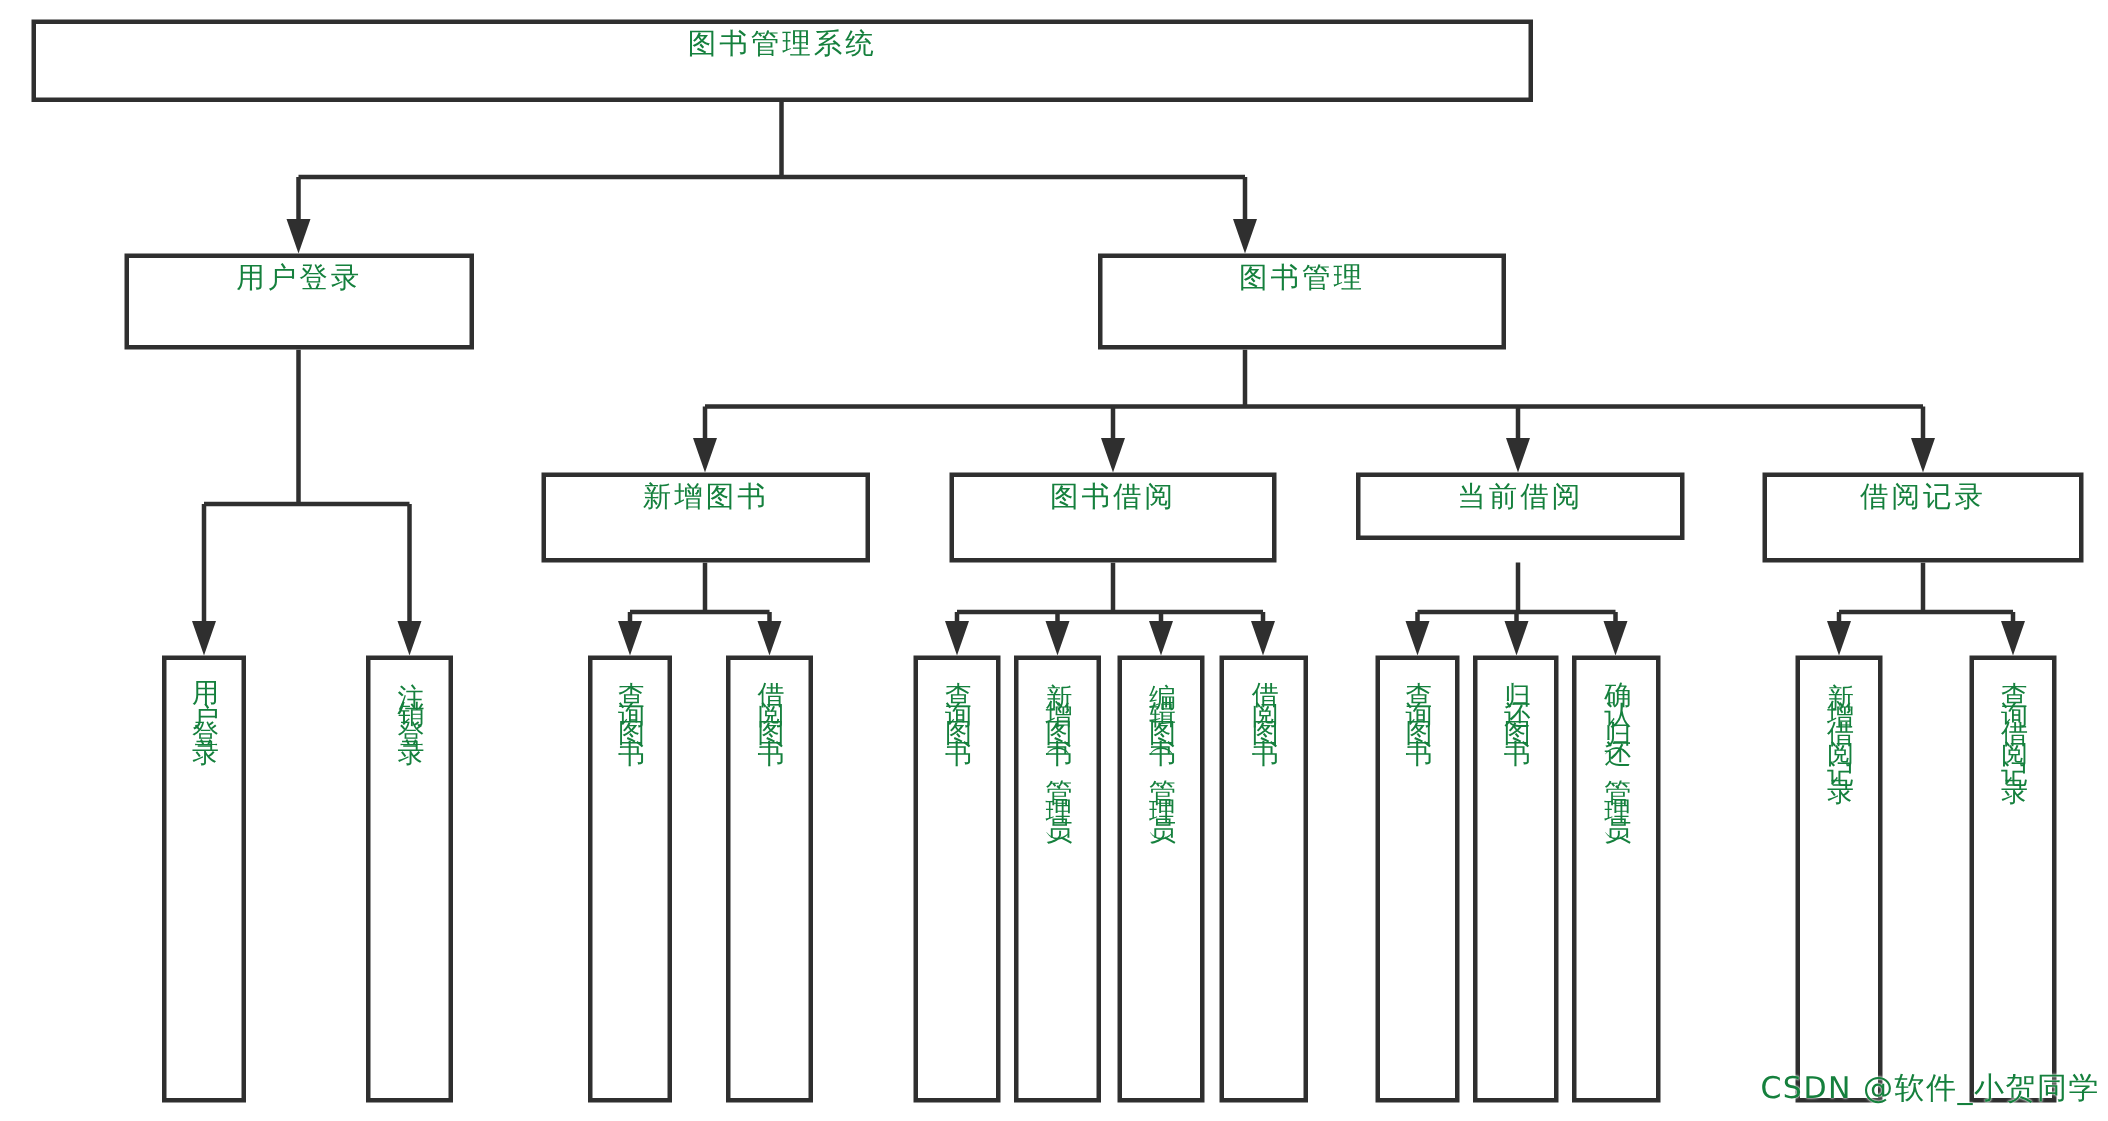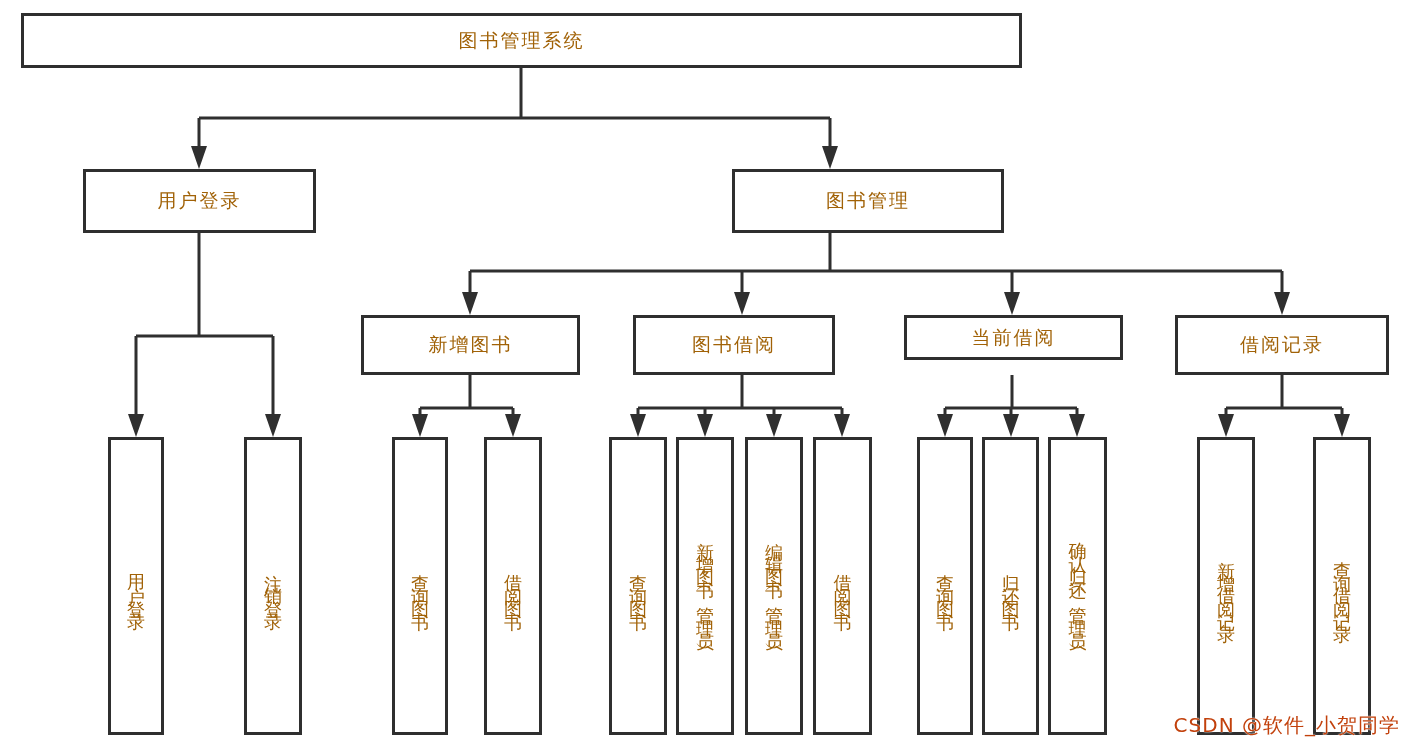--- a/index.html
+++ b/index.html
@@ -20,24 +20,23 @@
     left: 0; top: 0;
     width: 1405px; height: 747px;
     z-index: 1;
   }
   .node {
     position: absolute;
     box-sizing: border-box;
     border: 3px solid #2f2f2f;
     background: #ffffff;
     display: flex;
-    align-items: center;
     justify-content: center;
     z-index: 2;
-    color: #a16207;
+    color: #15803d;
   }
   .node.h span {
     font-size: 19px;
     letter-spacing: 2px;
     white-space: nowrap;
   }
   .node.v {
     border-width: 3px;
   }
   .node.v span {
@@ -47,21 +46,21 @@
     line-height: 1;
     letter-spacing: 13px;
     white-space: nowrap;
   }
   .watermark {
     position: absolute;
     right: 5px;
     top: 712px;
     z-index: 3;
     font-size: 20px;
-    color: #c2410c;
+    color: #15803d;
     letter-spacing: 1px;
     white-space: nowrap;
     text-shadow: 0 0 2px #ffffff, 0 0 1px #ffffff;
   }
 </style>
 </head>
 <body>
 
 <div class="stage">
 
@@ -115,21 +114,21 @@
   <div class="node h" style="left:83px; top:169px; width:233px; height:64px">
     <span>用户登录</span>
   </div>
   <div class="node h" style="left:732px; top:169px; width:272px; height:64px">
     <span>图书管理</span>
   </div>
 
   <div class="node h" style="left:361px; top:315px; width:219px; height:60px">
     <span>新增图书</span>
   </div>
-  <div class="node h" style="left:633px; top:315px; width:202px; height:60px">
+  <div class="node h" style="left:633px; top:315px; width:218px; height:60px">
     <span>图书借阅</span>
   </div>
   <div class="node h" style="left:904px; top:315px; width:219px; height:45px">
     <span>当前借阅</span>
   </div>
   <div class="node h" style="left:1175px; top:315px; width:214px; height:60px">
     <span>借阅记录</span>
   </div>
 
   <div class="node v" style="left:108px; top:437px; width:56px; height:298px">

